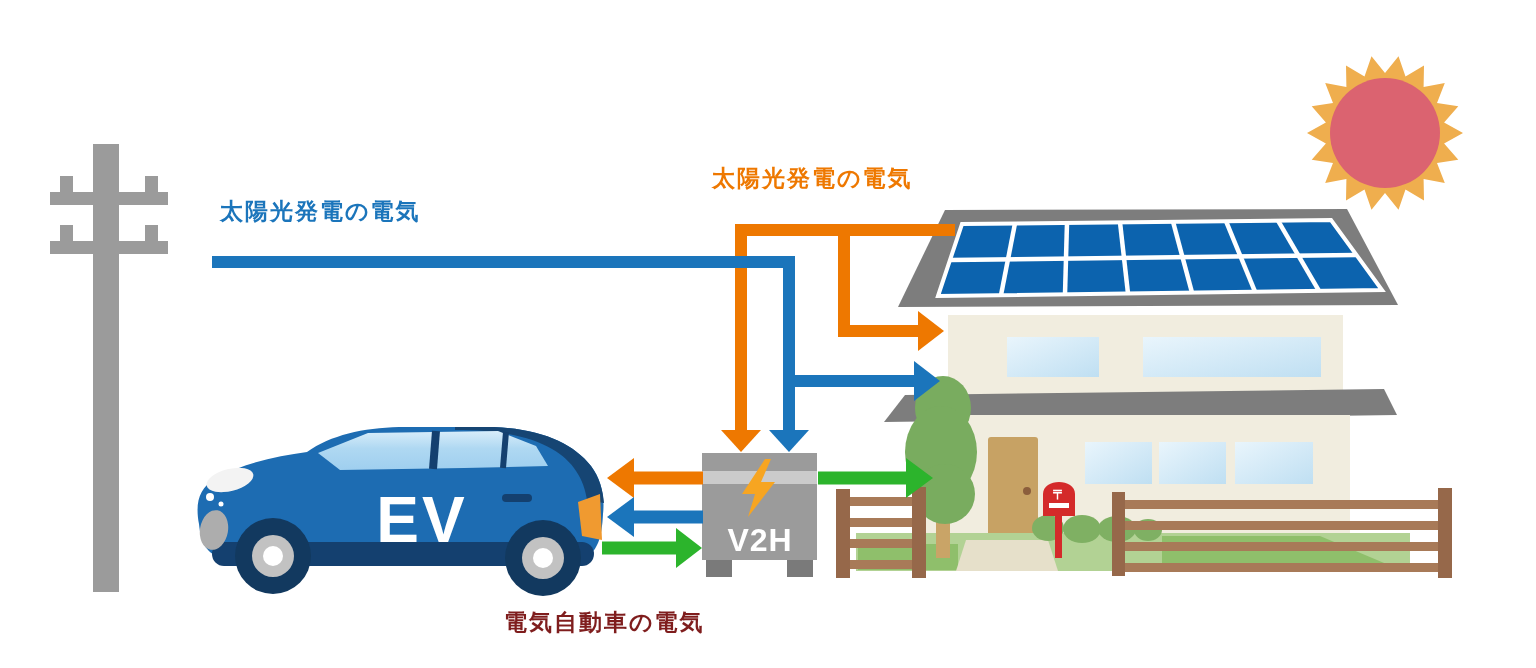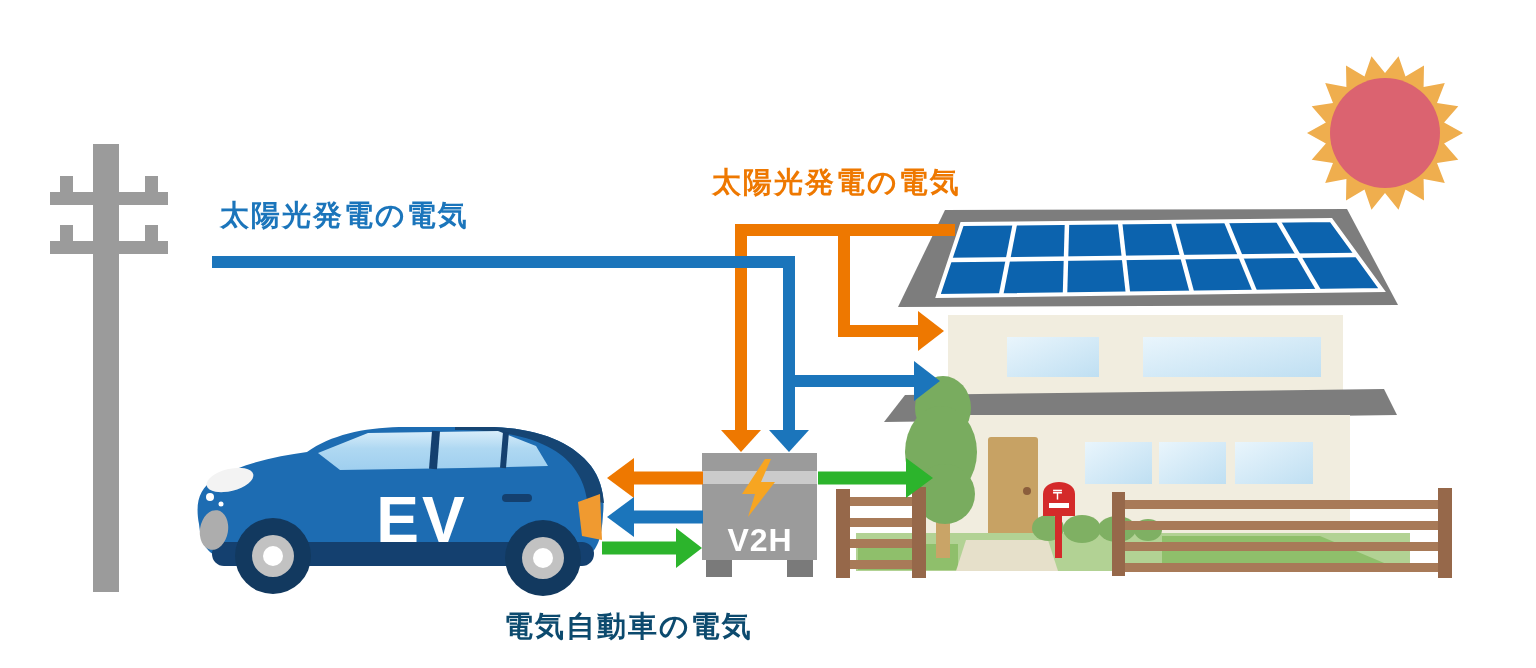--- a/index.html
+++ b/index.html
@@ -8,28 +8,28 @@
     width: 1536px;
     height: 668px;
     background: #ffffff;
     overflow: hidden;
     font-family: "Liberation Sans", sans-serif;
   }
   .stage svg { position: absolute; left: 0; top: 0; }
   .flow-label {
     position: absolute;
     font-weight: bold;
-    font-size: 29px;
+    font-size: 23px;
     letter-spacing: 2px;
     white-space: nowrap;
     font-family: "Liberation Sans", sans-serif;
   }
   .label-grid  { left: 220px; top: 196px; color: #1B75BB; }
   .label-solar { left: 712px; top: 163px; color: #EE7800; }
-  .label-ev    { left: 504px; top: 607px; color: #0c4a6e; }
+  .label-ev    { left: 504px; top: 607px; color: #7f1d1d; }
   text { font-family: "Liberation Sans", sans-serif; }
 </style>
 </head>
 <body>
 
 <div class="stage">
 
   <svg width="1536" height="668" viewBox="0 0 1536 668">
     <defs>
       <linearGradient id="glassGrad" x1="0" y1="0" x2="1" y2="1">

